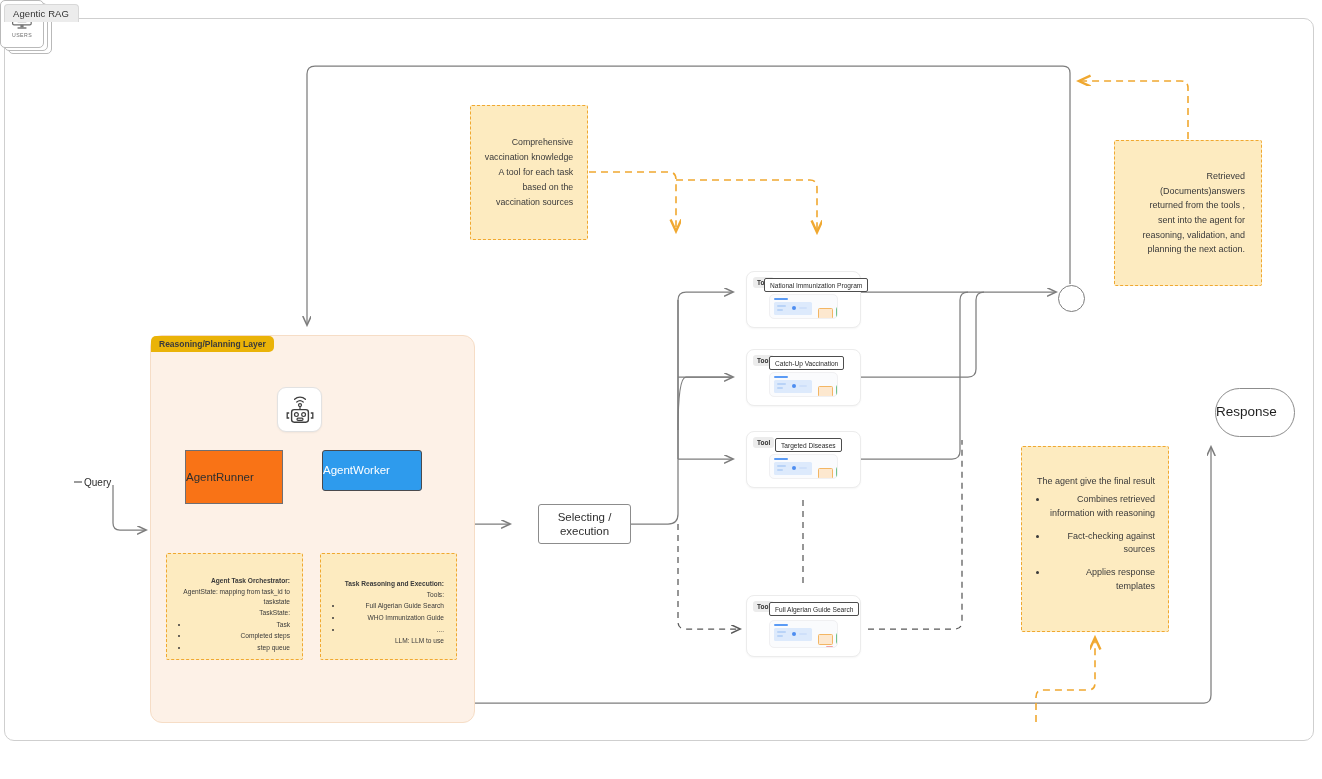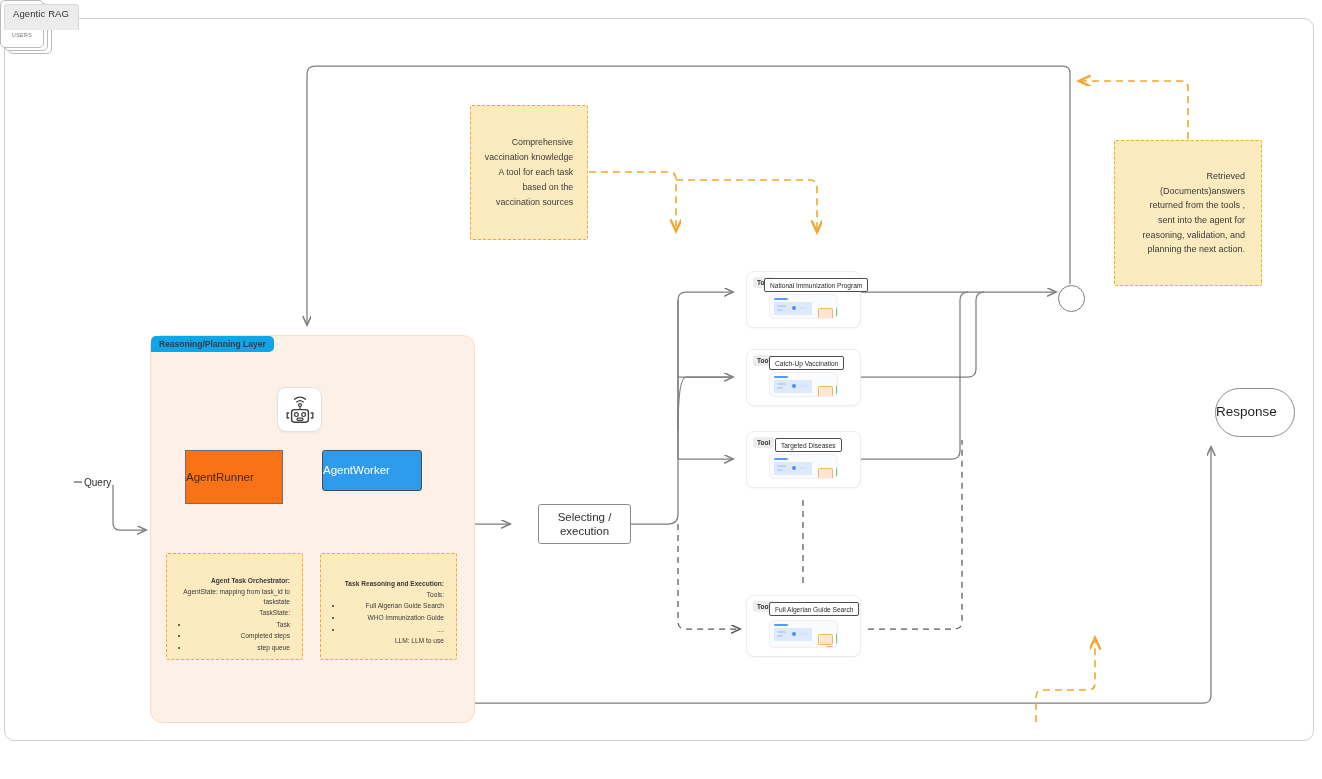--- a/index.html
+++ b/index.html
@@ -4,21 +4,21 @@
 <style>
   html,body{margin:0;padding:0;background:#ffffff;}
   body{font-family:"Liberation Sans","DejaVu Sans",sans-serif;-webkit-font-smoothing:antialiased;}
   #stage{position:relative;width:1322px;height:779px;overflow:hidden;background:#fff;}
 
   
   .frame-tab{
     position:absolute;left:4px;top:4px;
     background:#ececec;border:1px solid #d8d8d8;border-bottom:none;
     border-radius:4px 4px 0 0;
-    padding:3px 9px 11px 8px;font-size:9.5px;color:#333;letter-spacing:.1px;
+    padding:3px 9px 3px 8px;font-size:9.5px;color:#333;letter-spacing:.1px;
     z-index:6;
   }
   .frame-box{
     position:absolute;left:4px;top:18px;width:1308px;height:721px;
     border:1px solid #cfcfcf;border-radius:10px;background:#fff;
   }
 
   
   #wires{position:absolute;left:0;top:0;width:1322px;height:779px;z-index:1;pointer-events:none;}
 
@@ -27,21 +27,21 @@
   .group-label{
     position:absolute;top:-0px;left:0px;
     font-size:8.5px;font-weight:700;color:#3b3b3b;
     padding:3px 8px;border-radius:5px 5px 5px 0;
     white-space:nowrap;
   }
   #reasoning-layer{
     left:150px;top:335px;width:323px;height:386px;
     background:#fdf1e7;border:1px solid #f6ddc6;z-index:2;
   }
-  #reasoning-layer .group-label{background:#0ea5e9;}
+  #reasoning-layer .group-label{background:#eab308;}
   #tools-group{
     left:727px;top:239px;width:168px;height:434px;
     background:#fdf1e7;border:1px solid #f6ddc6;z-index:2;
   }
   #tools-group .group-label{background:#fbdcbd;}
 
   
   .node{position:absolute;z-index:4;box-sizing:border-box;}
   .pill{
     display:flex;align-items:center;
@@ -350,20 +350,30 @@
       <p>A tool for each task</p>
       <p>based on the</p>
       <p>vaccination sources</p>
     </div>
   </div>
 
   <div class="note" id="note-retrieved">
     <div class="body"> Retrieved (Documents)answers returned from the tools , sent into the agent for reasoning, validation, and planning the next action.</div>
   </div>
 
+  <div class="note" id="note-final">
+    <div class="body">
+      <p class="lead">The agent give the final result</p>
+      <ul>
+        <li>Combines retrieved information with reasoning</li>
+        <li>Fact-checking against sources</li>
+        <li>Applies response templates</li>
+      </ul>
+    </div>
+  </div>
 
   <div class="note" id="note-orchestrator">
     <div class="body">
       <p class="hd">Agent Task Orchestrator:</p>
       <p>AgentState: mapping from task_id to taskstate</p>
       <p>TaskState:</p>
       <ul>
         <li>Task</li>
         <li>Completed steps</li>
         <li>step queue</li>

